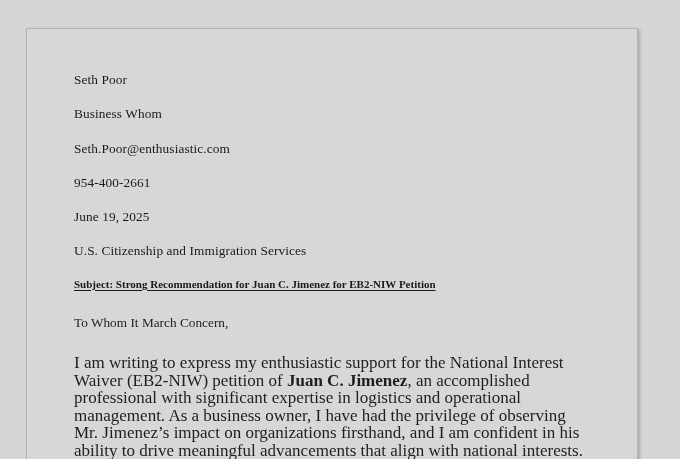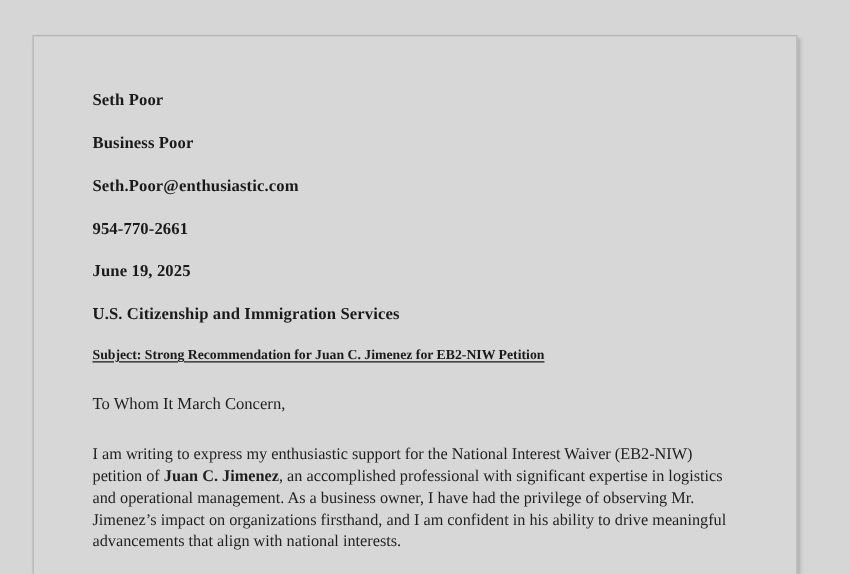--- a/index.html
+++ b/index.html
@@ -41,21 +41,21 @@
     position: absolute;
     left: 47px;
     top: 44px;
     width: 518px;
   }
 
   
   .letterhead { margin: 0 0 0 0; }
 
   .lh-line {
-    font-weight: bold;
+    font-weight: normal;
     font-size: 13.3px;
     line-height: 1;
     color: #1a1a1a;
     margin: 0 0 21px 0;
     letter-spacing: 0.1px;
     white-space: nowrap;
   }
 
   .subject-line {
     font-weight: bold;
@@ -70,42 +70,42 @@
 
   
   .salutation {
     font-size: 13.3px;
     line-height: 1;
     color: #1f1f1f;
     margin: 0 0 25px 0;
   }
 
   .body-para {
-    font-size: 13px;
+    font-size: 17px;
     line-height: 17.6px;
     color: #1f1f1f;
     margin: 0 0 22px 0;
     text-align: left;
   }
 
   .body-para b { font-weight: bold; }
 </style>
 </head>
 <body>
 
 <div class="viewer">
 
   <div class="page">
     <div class="page-inner">
 
       <div class="letterhead">
         <div class="lh-line">Seth Poor</div>
-        <div class="lh-line">Business Poor</div>
+        <div class="lh-line">Business Whom</div>
         <div class="lh-line">Seth.Poor@enthusiastic.com</div>
-        <div class="lh-line">954-770-2661</div>
+        <div class="lh-line">954-400-2661</div>
         <div class="lh-line">June 19, 2025</div>
         <div class="lh-line">U.S. Citizenship and Immigration Services</div>
       </div>
 
       <div class="subject-line">Subject: Strong Recommendation for Juan C. Jimenez for EB2-NIW Petition</div>
 
       <div class="salutation">To Whom It March Concern,</div>
 
       <p class="body-para"><span>I am writing to express my enthusiastic support for the National Interest Waiver (EB2-NIW) petition of </span><b>Juan C. Jimenez</b><span>, an accomplished professional with significant expertise in logistics and operational management. As a business owner, I have had the privilege of observing Mr. Jimenez’s impact on organizations firsthand, and I am confident in his ability to drive meaningful advancements that align with national interests.</span></p>
 

